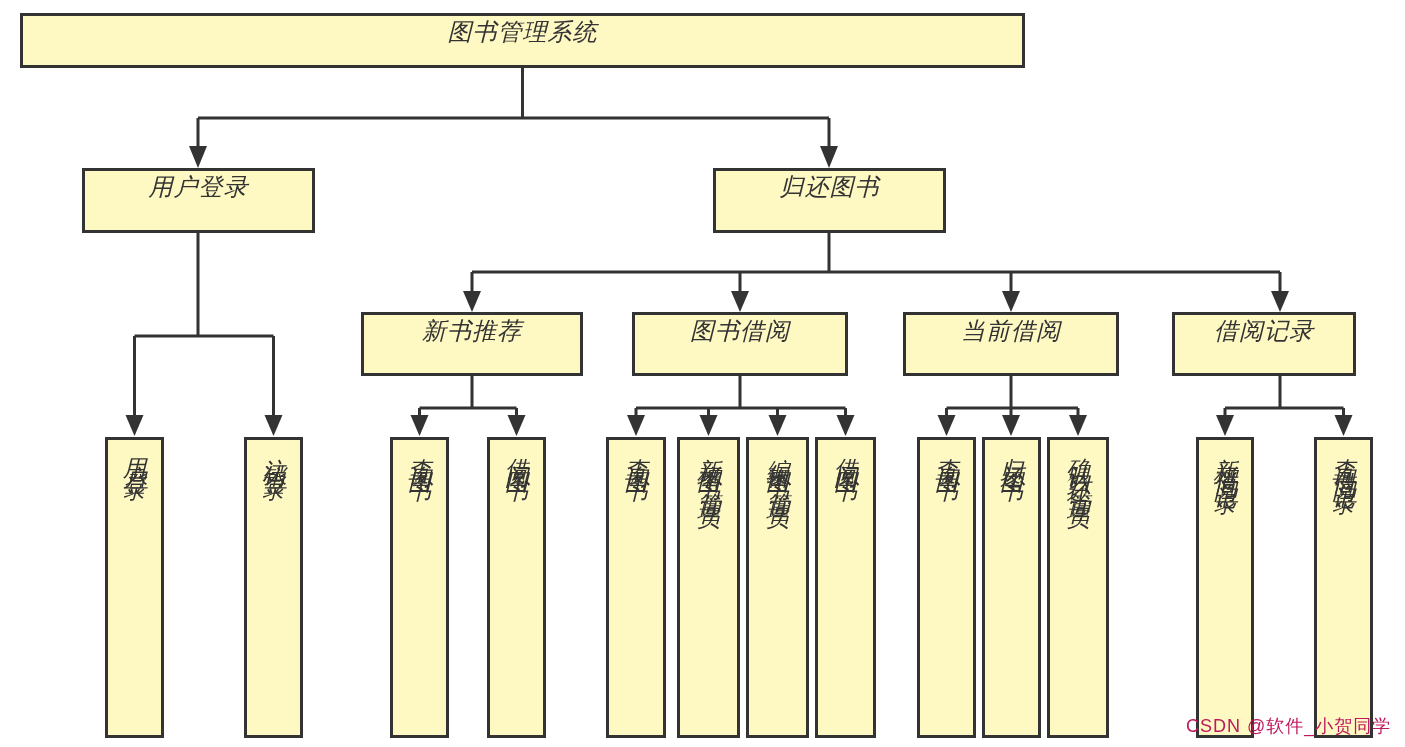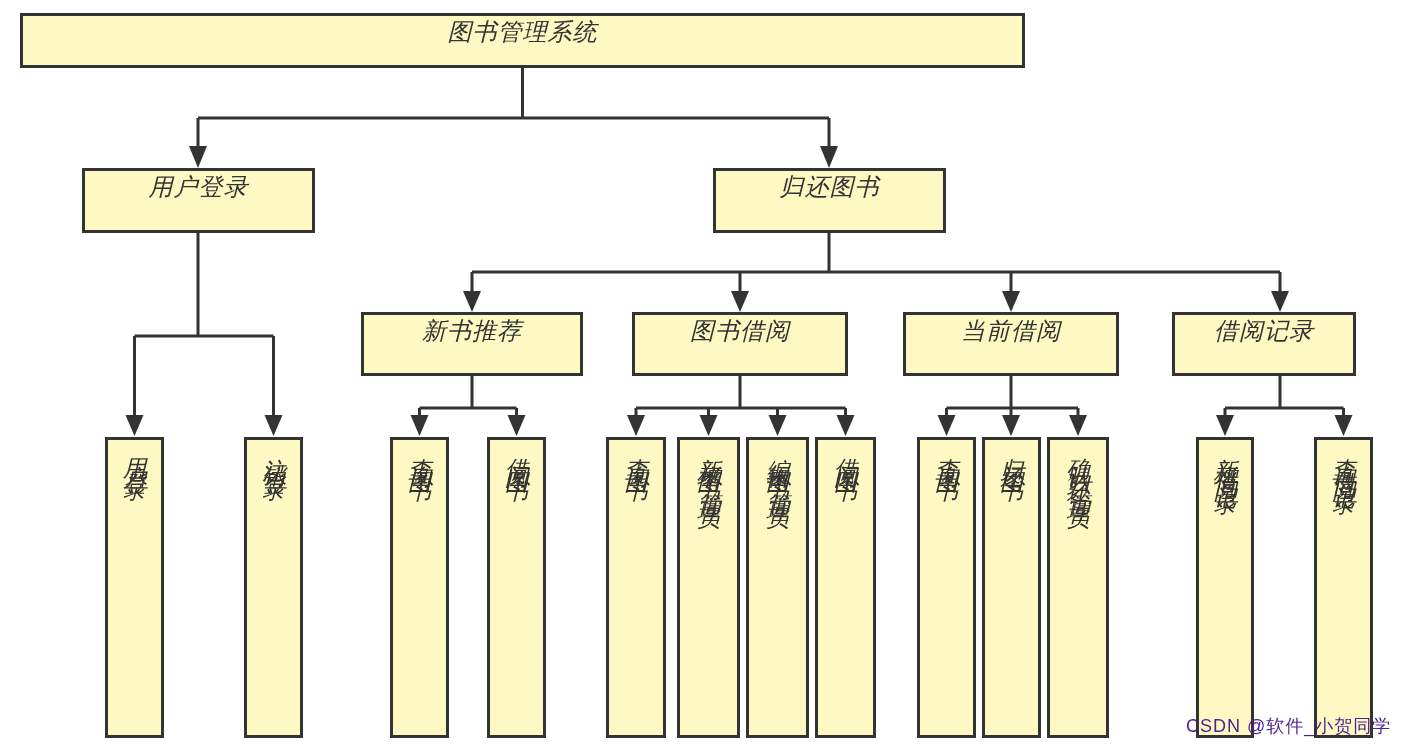--- a/index.html
+++ b/index.html
@@ -45,21 +45,21 @@
     letter-spacing: 7px;
     line-height: 1.25;
     color: #333333;
     white-space: nowrap;
   }
   .watermark {
     position: absolute;
     left: 1186px;
     top: 714px;
     font-size: 18px;
-    color: #4c1d95;
+    color: #be185d;
     letter-spacing: 1px;
     white-space: nowrap;
   }
 </style>
 </head>
 <body>
 
 <div class="canvas">
 
   <svg class="connector-layer" viewBox="0 0 1405 747" xmlns="http://www.w3.org/2000/svg">

